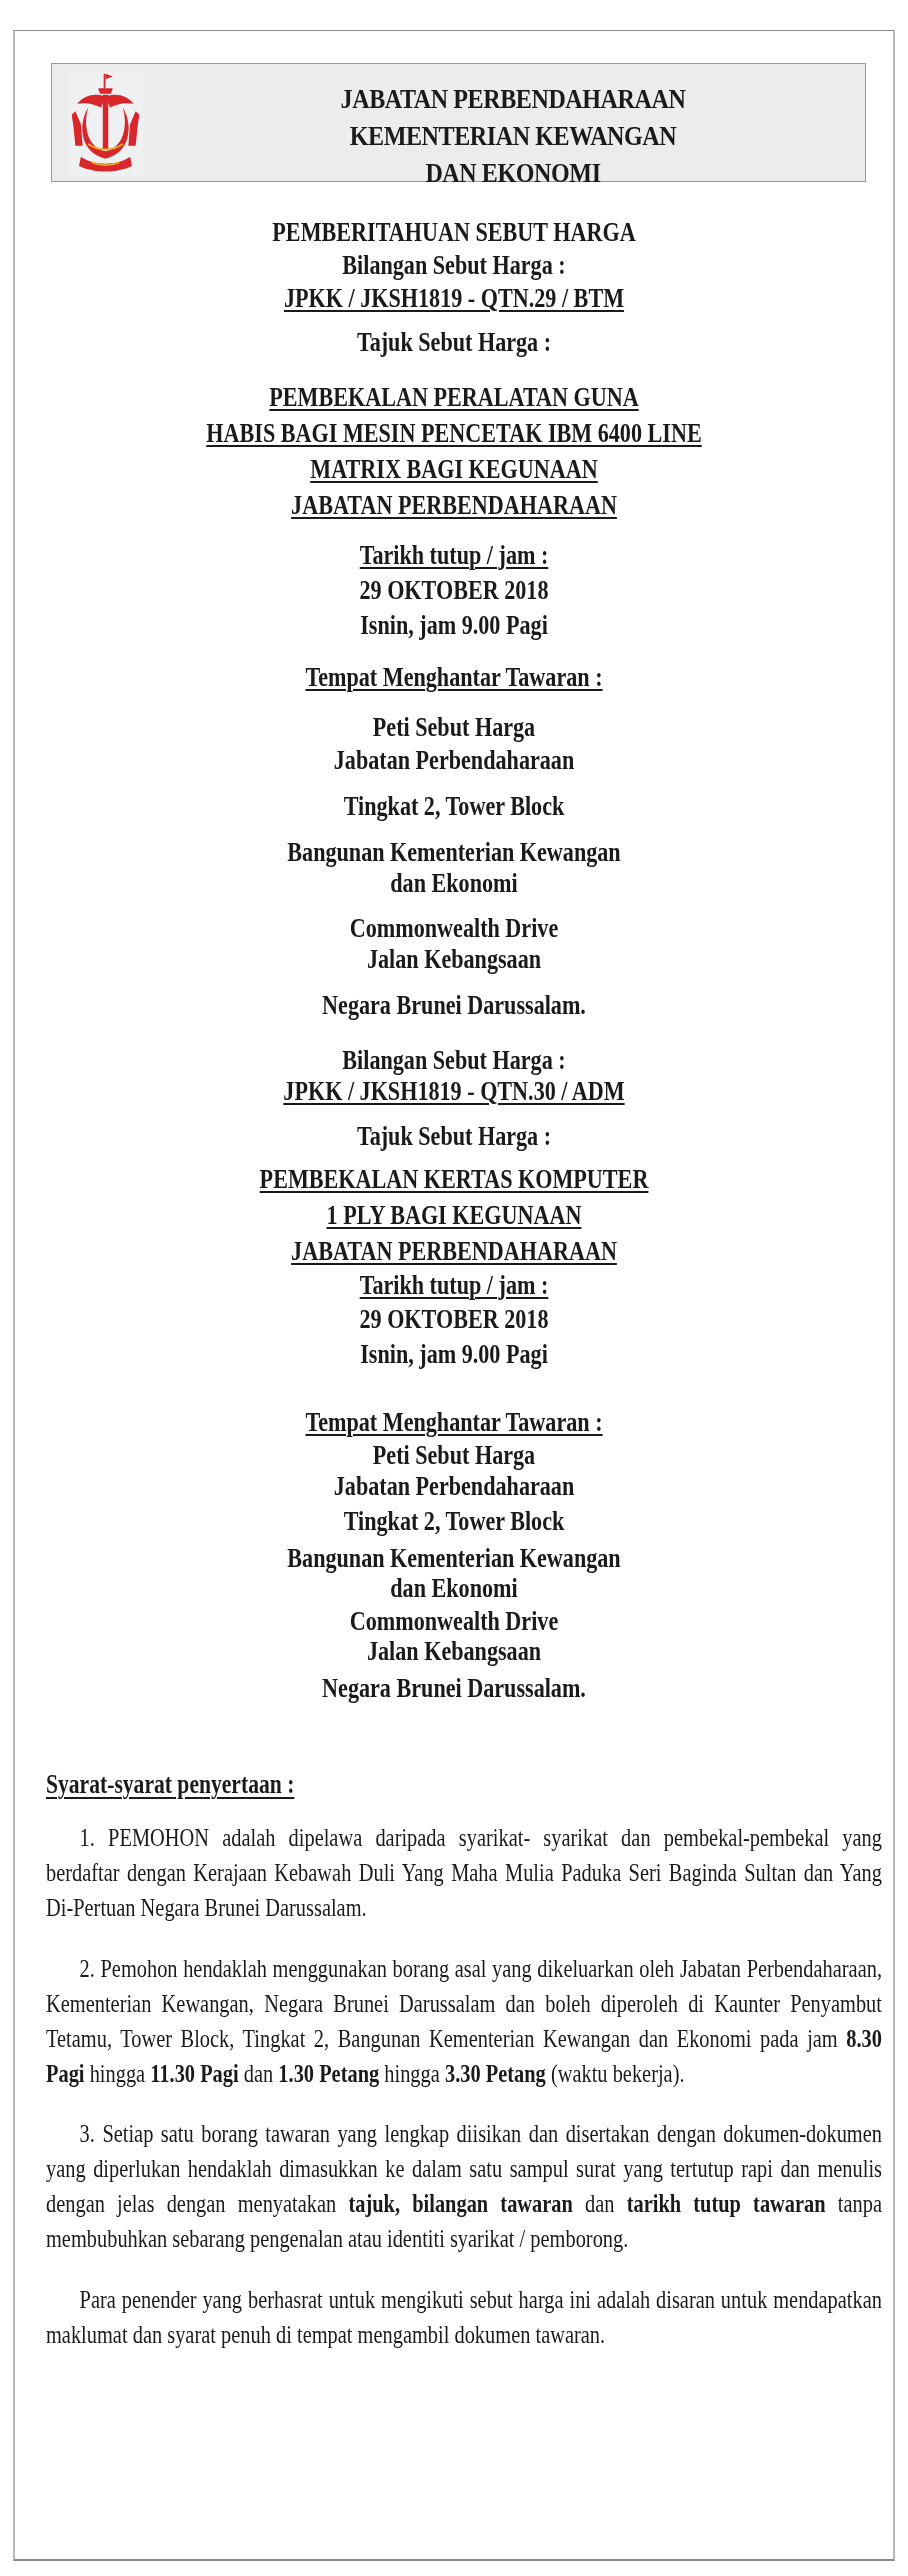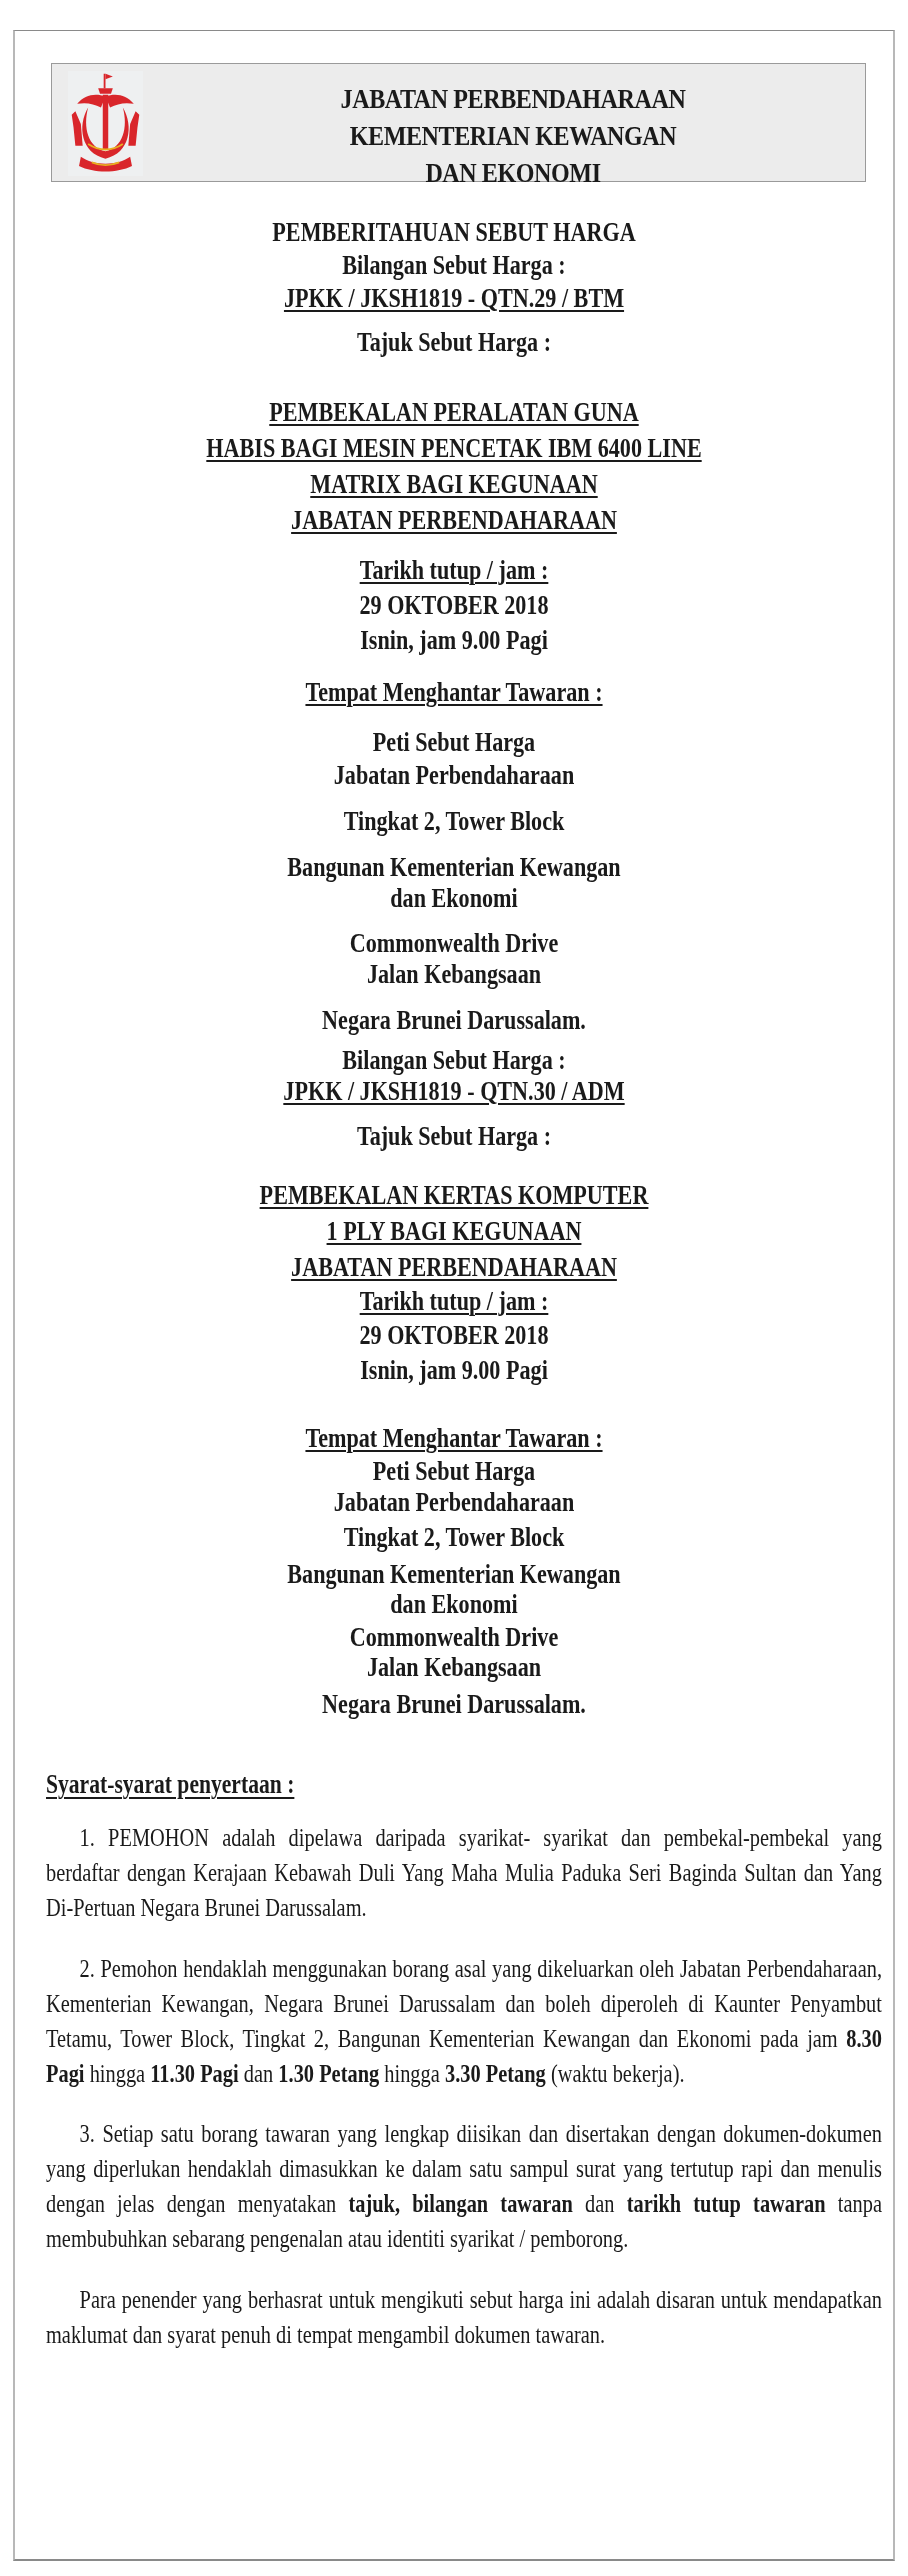--- a/index.html
+++ b/index.html
@@ -54,21 +54,21 @@
     <div>KEMENTERIAN KEWANGAN</div>
     <div>DAN EKONOMI</div>
   </div>
 </div>
 
 <div class="center-block" style="top:216px;">
   <div class="c tt" style="height:33px;line-height:33px;">PEMBERITAHUAN SEBUT HARGA</div>
   <div class="c tt" style="height:33px;line-height:33px;">Bilangan Sebut Harga :</div>
   <div class="c tt" style="height:33px;line-height:33px;"><span class="u">JPKK / JKSH1819 - QTN.29 / BTM</span></div>
   <div class="c tt" style="height:33px;line-height:33px;margin-top:11px;">Tajuk Sebut Harga :</div>
-  <div style="margin-top:35px;">
+  <div style="margin-top:20px;">
     <div class="c tt" style="height:36px;line-height:36px;"><span class="u">PEMBEKALAN PERALATAN GUNA</span></div>
     <div class="c tt" style="height:36px;line-height:36px;"><span class="u">HABIS BAGI MESIN PENCETAK IBM 6400 LINE</span></div>
     <div class="c tt" style="height:36px;line-height:36px;"><span class="u">MATRIX BAGI KEGUNAAN</span></div>
     <div class="c tt" style="height:36px;line-height:36px;"><span class="u">JABATAN PERBENDAHARAAN</span></div>
   </div>
   <div style="margin-top:14.5px;">
     <div class="c tt" style="height:35px;line-height:35px;"><span class="u">Tarikh tutup / jam :</span></div>
     <div class="c tt" style="height:35px;line-height:35px;">29 OKTOBER 2018</div>
     <div class="c tt" style="height:35px;line-height:35px;">Isnin, jam 9.00 Pagi</div>
   </div>
@@ -82,21 +82,21 @@
     <div class="c tt" style="height:33px;line-height:33px;margin-top:14.5px;">Commonwealth Drive</div>
     <div class="c tt" style="height:29px;line-height:29px;">Jalan Kebangsaan</div>
     <div class="c tt" style="height:33px;line-height:33px;margin-top:14.5px;">Negara Brunei Darussalam.</div>
   </div>
 </div>
 
 <div class="center-block" style="top:1045px;">
   <div class="c tt" style="height:31px;line-height:31px;">Bilangan Sebut Harga :</div>
   <div class="c tt" style="height:31px;line-height:31px;"><span class="u">JPKK / JKSH1819 - QTN.30 / ADM</span></div>
   <div class="c tt" style="height:33px;line-height:33px;margin-top:12.7px;">Tajuk Sebut Harga :</div>
-  <div style="margin-top:24px;">
+  <div style="margin-top:8px;">
     <div class="c tt" style="height:36px;line-height:36px;"><span class="u">PEMBEKALAN KERTAS KOMPUTER</span></div>
     <div class="c tt" style="height:36px;line-height:36px;"><span class="u">1 PLY BAGI KEGUNAAN</span></div>
     <div class="c tt" style="height:36px;line-height:36px;"><span class="u">JABATAN PERBENDAHARAAN</span></div>
   </div>
   <div class="c tt" style="height:33px;line-height:33px;"><span class="u">Tarikh tutup / jam :</span></div>
   <div class="c tt" style="height:35px;line-height:35px;">29 OKTOBER 2018</div>
   <div class="c tt" style="height:35px;line-height:35px;">Isnin, jam 9.00 Pagi</div>
   <div class="c tt" style="height:35px;line-height:35px;margin-top:33px;"><span class="u">Tempat Menghantar Tawaran :</span></div>
   <div class="c tt" style="height:31px;line-height:31px;">Peti Sebut Harga</div>
   <div class="c tt" style="height:31px;line-height:31px;">Jabatan Perbendaharaan</div>

